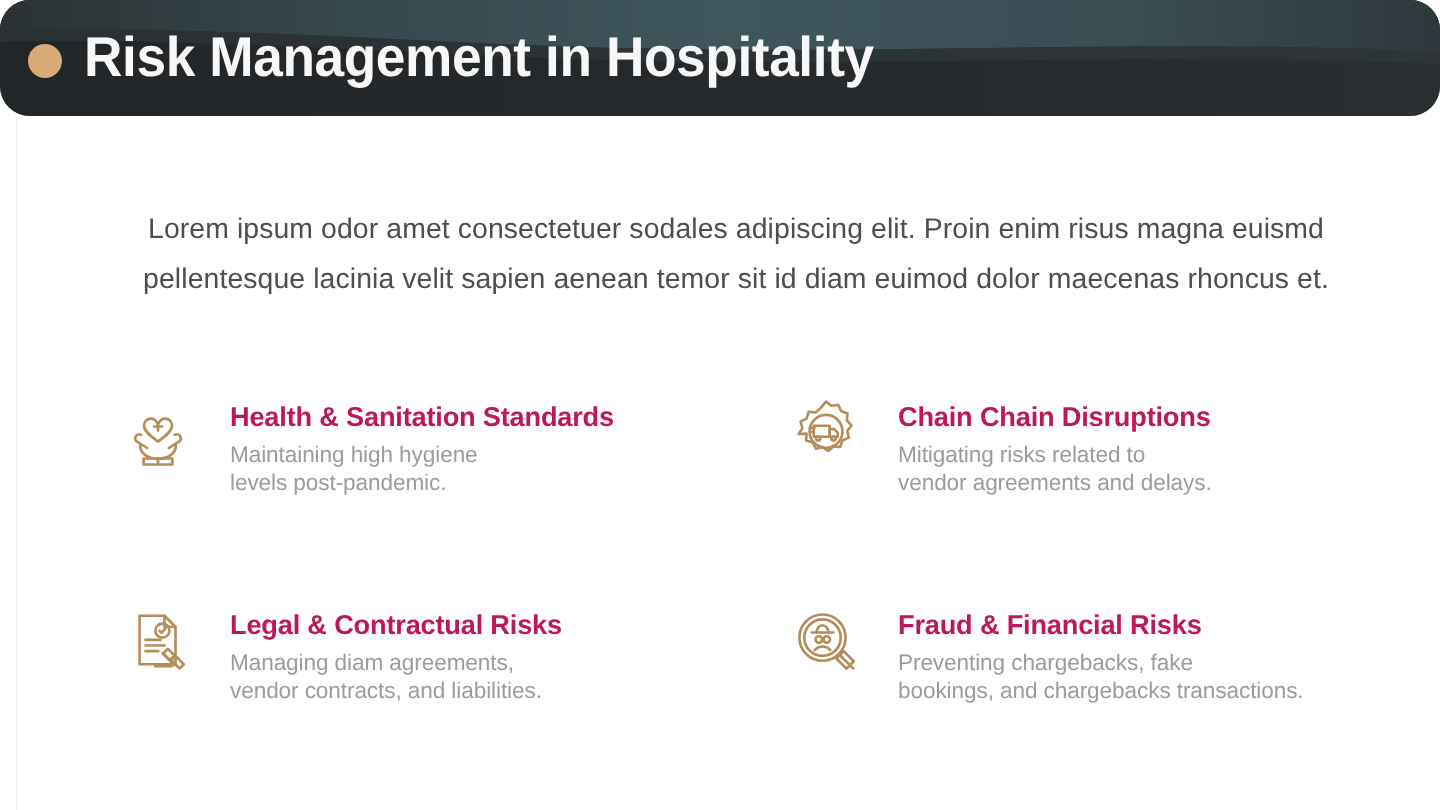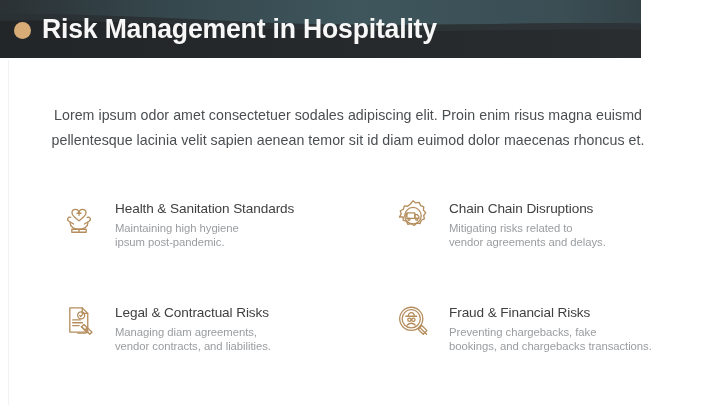--- a/index.html
+++ b/index.html
@@ -30,24 +30,25 @@
     width: 1px;
     height: 345px;
     background: #f2f2f3;
   }
 
   
   .header {
     position: absolute;
     left: 0;
     top: 0;
-    width: 641px;
+    width: 720px;
     height: 58px;
     background: #4d7c0f;
     overflow: hidden;
+    border-radius: 15px;
   }
   
   .header-wave {
     position: absolute;
     left: 0;
     top: 0;
     width: 720px;
     height: 58px;
     display: block;
   }
@@ -79,21 +80,21 @@
     line-height: 1;
     white-space: nowrap;
     font-family: "Liberation Sans Narrow", "Liberation Sans", sans-serif;
     transform: scaleX(0.95);
     transform-origin: left center;
   }
 
   
   .intro {
     position: absolute;
-    left: 24px;
+    left: 44px;
     top: 103px;
     width: 648px;
     text-align: center;
     color: #4b4f52;
     font-size: 14.2px;
     line-height: 25px;
     letter-spacing: 0.05px;
   }
 
   
@@ -120,23 +121,23 @@
     justify-content: center;
     padding-top: 3px;
   }
   .feature-icon svg {
     display: block;
   }
   .feature-text {
     padding-top: 7px;
   }
   .feature-title {
-    color: #404040;
+    color: #be185d;
     font-size: 13.6px;
-    font-weight: 400;
+    font-weight: 700;
     line-height: 18px;
     letter-spacing: -0.1px;
     white-space: nowrap;
   }
   .feature-desc {
     color: #9a9da0;
     font-size: 11.3px;
     line-height: 14.2px;
     margin-top: 3px;
     white-space: pre-line;
@@ -188,21 +189,21 @@
           <path d="M14.5 24.5c-1.2-0.6-2.6-0.2-3.2 0.9-0.6 1.1-0.2 2.4 0.9 3.1l5.6 3.5"></path>
           <path d="M33.5 24.5c1.2-0.6 2.6-0.2 3.2 0.9 0.6 1.1 0.2 2.4-0.9 3.1l-5.6 3.5"></path>
           <path d="M13.8 30.5c0 4.6 4.5 7.7 10.2 7.7s10.2-3.1 10.2-7.7"></path>
           <path d="M15.8 38h16.4v3.4H15.8z"></path>
           <path d="M24 38v3.4"></path>
         </svg>
       </div>
       <div class="feature-text">
         <div class="feature-title">Health &amp; Sanitation Standards</div>
         <div class="feature-desc">Maintaining high hygiene
-ipsum post-pandemic.</div>
+levels post-pandemic.</div>
       </div>
     </div>
 
     <div class="feature">
       <div class="feature-icon">
         <svg width="42" height="42" viewBox="0 0 48 48" fill="none" stroke="#b58d5c" stroke-width="1.5" stroke-linecap="round" stroke-linejoin="round">
           <path d="M24 5.5l3.1 2.4 3.9-0.6 1.6 3.6 3.7 1.4-0.4 3.9 2.6 2.9-2.3 3.2 0.8 3.8-3.6 1.6-1.3 3.7-3.9-0.3-2.9 2.6-3.3-2.2-3.8 0.9-1.7-3.5-3.8-1.2 0.2-3.9L8.4 24l2.1-3.3-1-3.8 3.5-1.8 1.1-3.8 3.9 0.4L21 9.1z"></path>
           <circle cx="24" cy="22.5" r="9.4"></circle>
           <path d="M17 25.6h9.1v-6.3H17z"></path>
           <path d="M26.1 21.2h2.6l2 2.1v2.3h-4.6z"></path>

